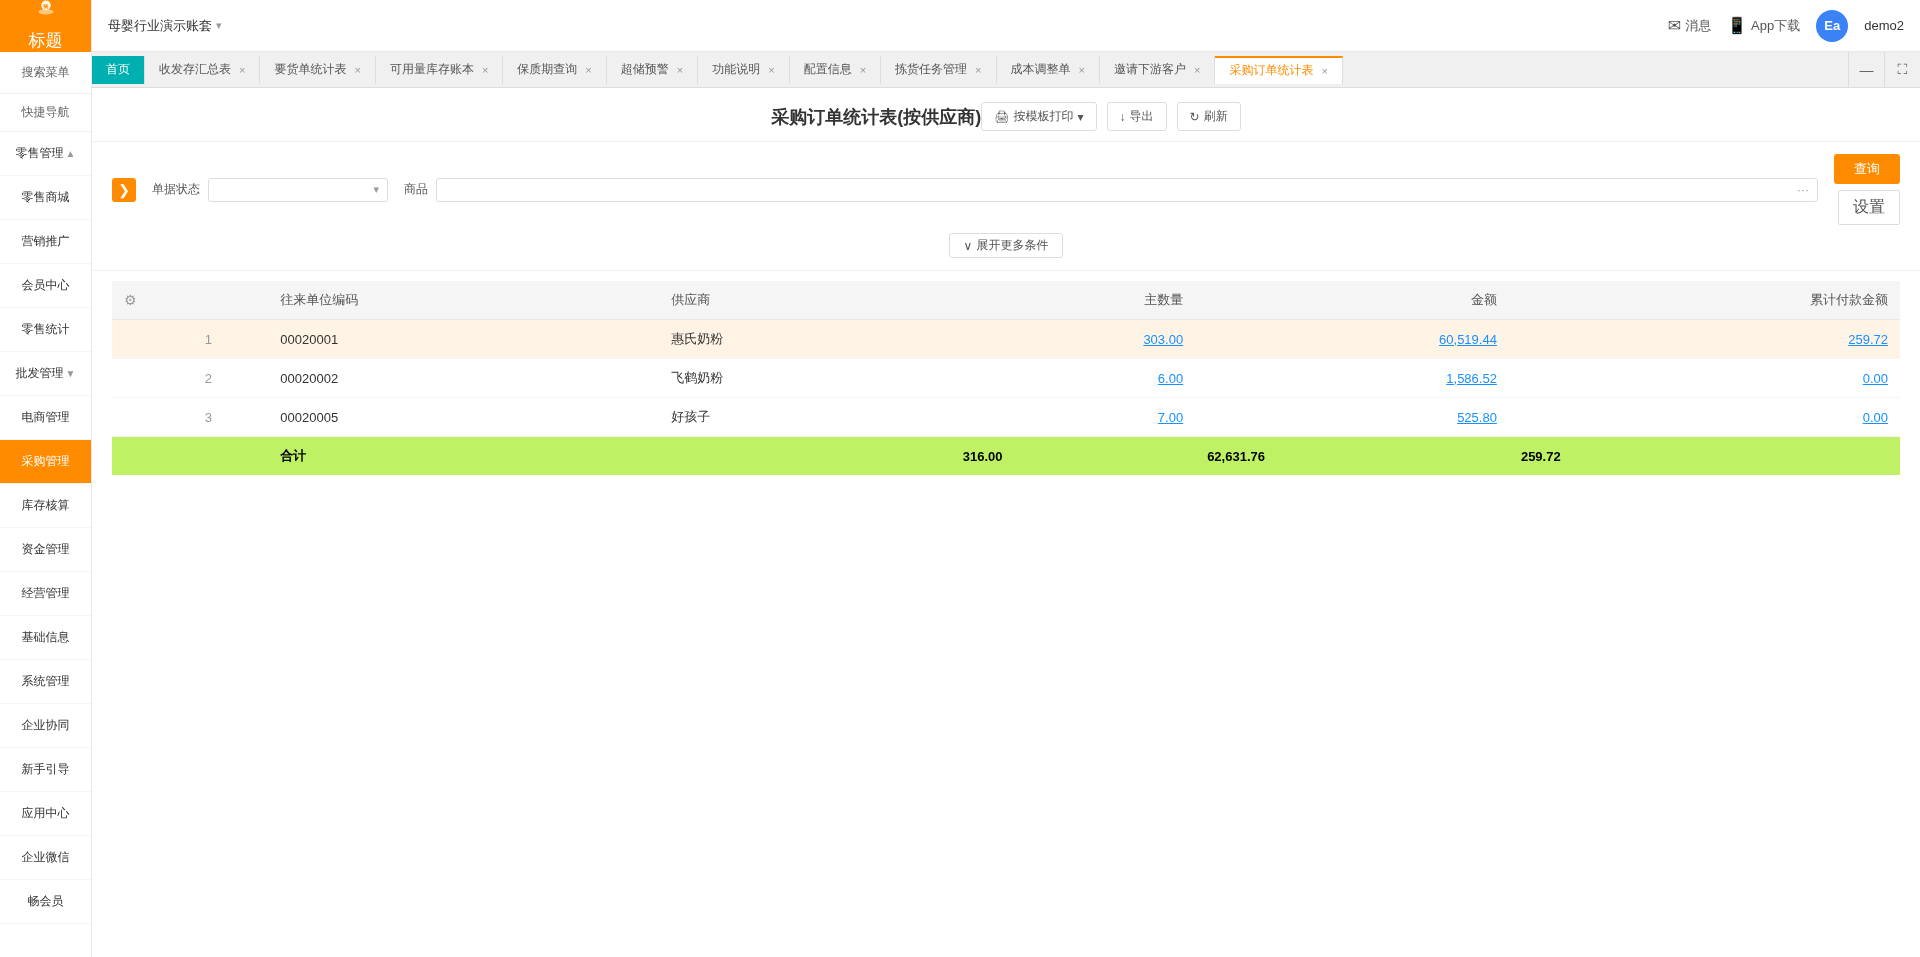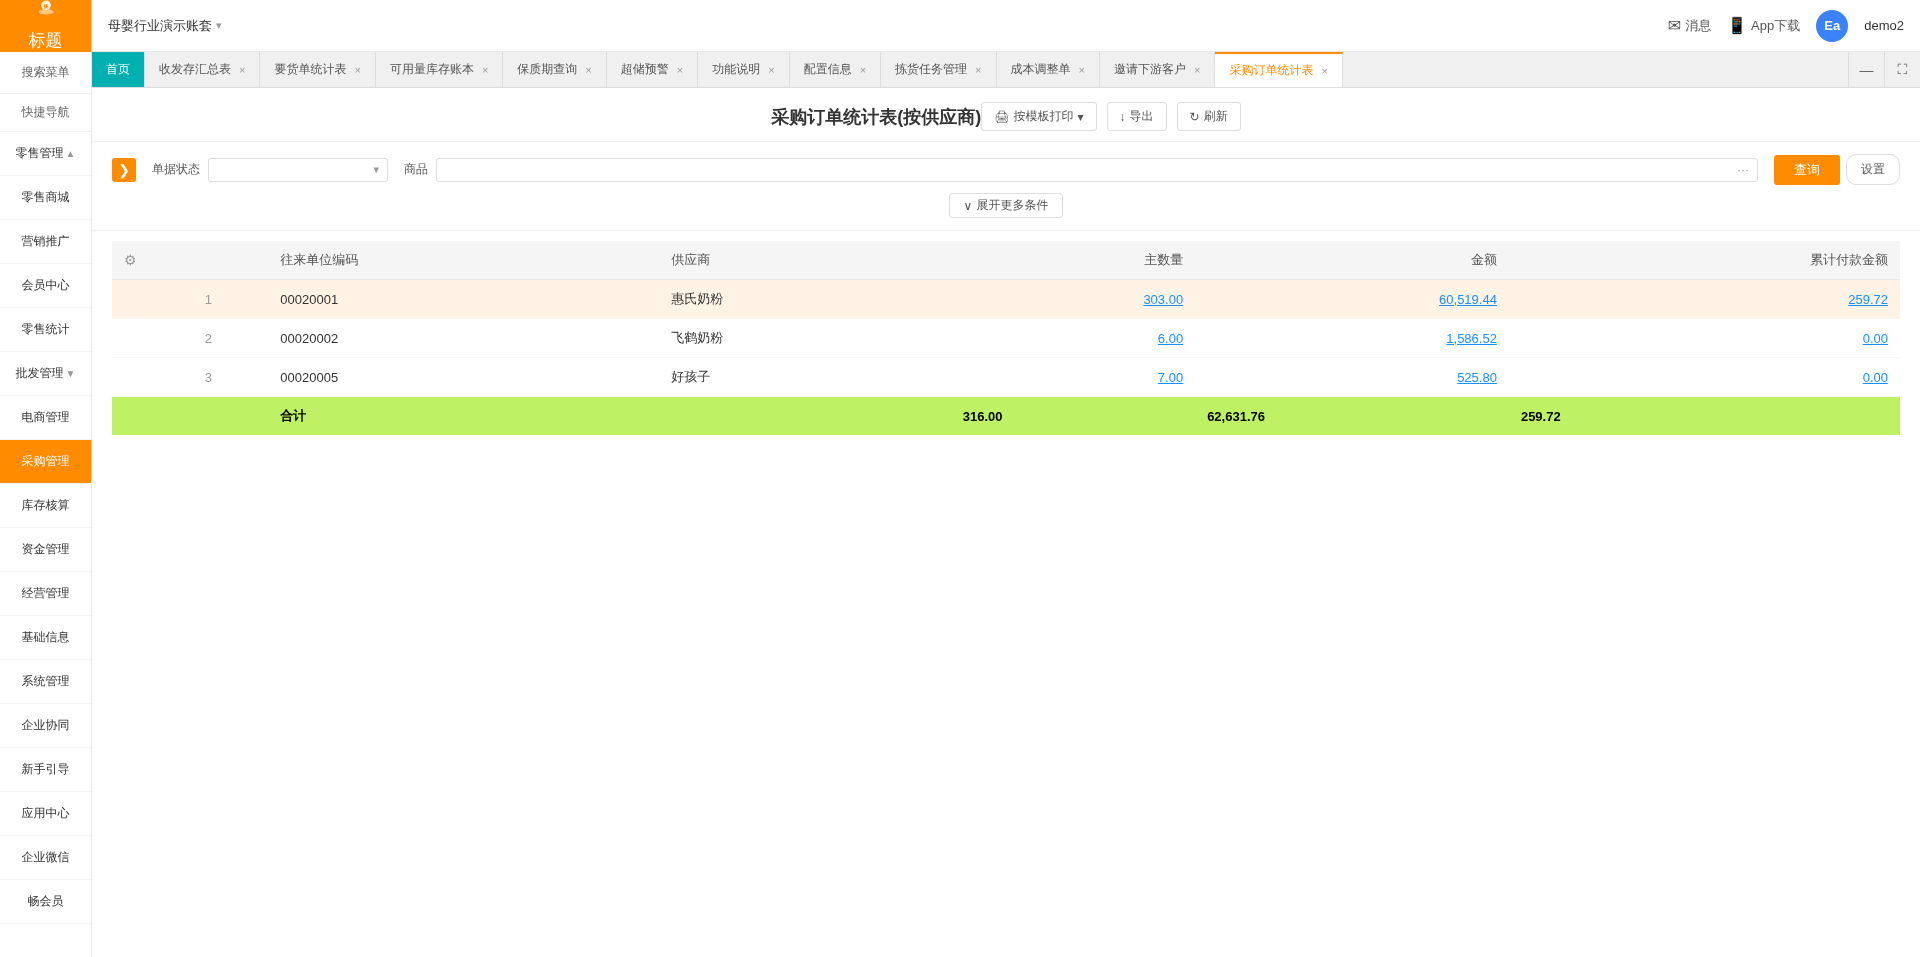--- a/index.html
+++ b/index.html
@@ -138,21 +138,21 @@
     
     #tabs {
       height: 36px;
       background: #f0f0f0;
       display: flex;
       align-items: center;
       overflow: hidden;
       border-bottom: 1px solid #ddd;
     }
     .tab-item {
-      height: 36px;
+      height: 28px;
       padding: 0 14px;
       display: flex;
       align-items: center;
       gap: 6px;
       font-size: 12px;
       color: #555;
       cursor: pointer;
       border-right: 1px solid #ddd;
       white-space: nowrap;
       background: #f0f0f0;
@@ -351,23 +351,23 @@
       border-radius: 3px;
       cursor: pointer;
       font-size: 13px;
       white-space: nowrap;
     }
     .btn-settings {
       background: #fff;
       color: #555;
       border: 1px solid #ddd;
       padding: 6px 14px;
-      border-radius: 10px;
-      cursor: pointer;
-      font-size: 12px;
+      border-radius: 2px;
+      cursor: pointer;
+      font-size: 16px;
     }
     .filter-expand {
       display: flex;
       justify-content: center;
       margin-top: 8px;
     }
     .btn-expand-more {
       display: flex;
       align-items: center;
       gap: 4px;
@@ -624,21 +624,21 @@
           </div>
 
           <div class="filter-group" style="flex:1">
             <span class="filter-label">商品</span>
             <div class="filter-product-wrap">
               <input class="filter-product-input" type="text" style="">
               <span class="filter-product-more">···</span>
             </div>
           </div>
 
-          <div style="display:flex; flex-direction:row; gap:6px; align-items:flex-end; margin-left:auto;">
+          <div style="display:flex; flex-direction:column; gap:6px; align-items:flex-end; margin-left:auto;">
             <button class="btn-query">查询</button>
             <button class="btn-settings">设置</button>
           </div>
         </div>
 
         <div class="filter-expand">
           <button class="btn-expand-more">
             <span>∨</span>
             <span>展开更多条件</span>
           </button>

